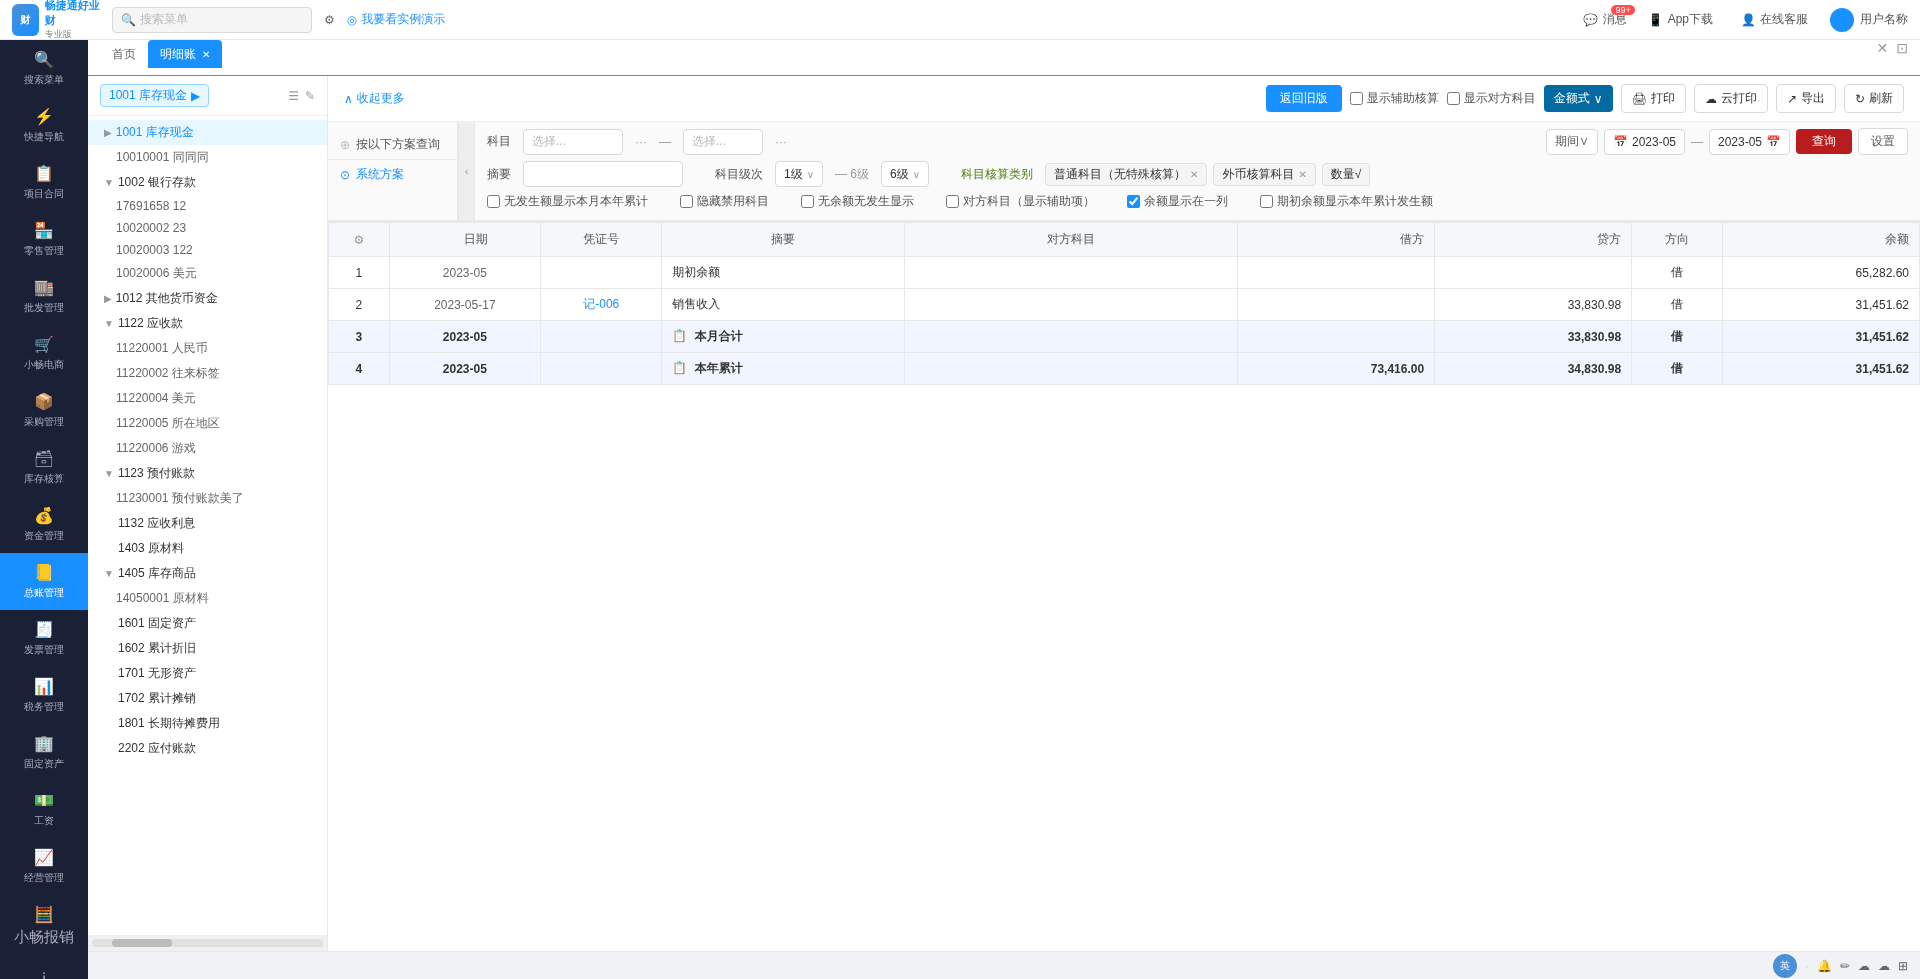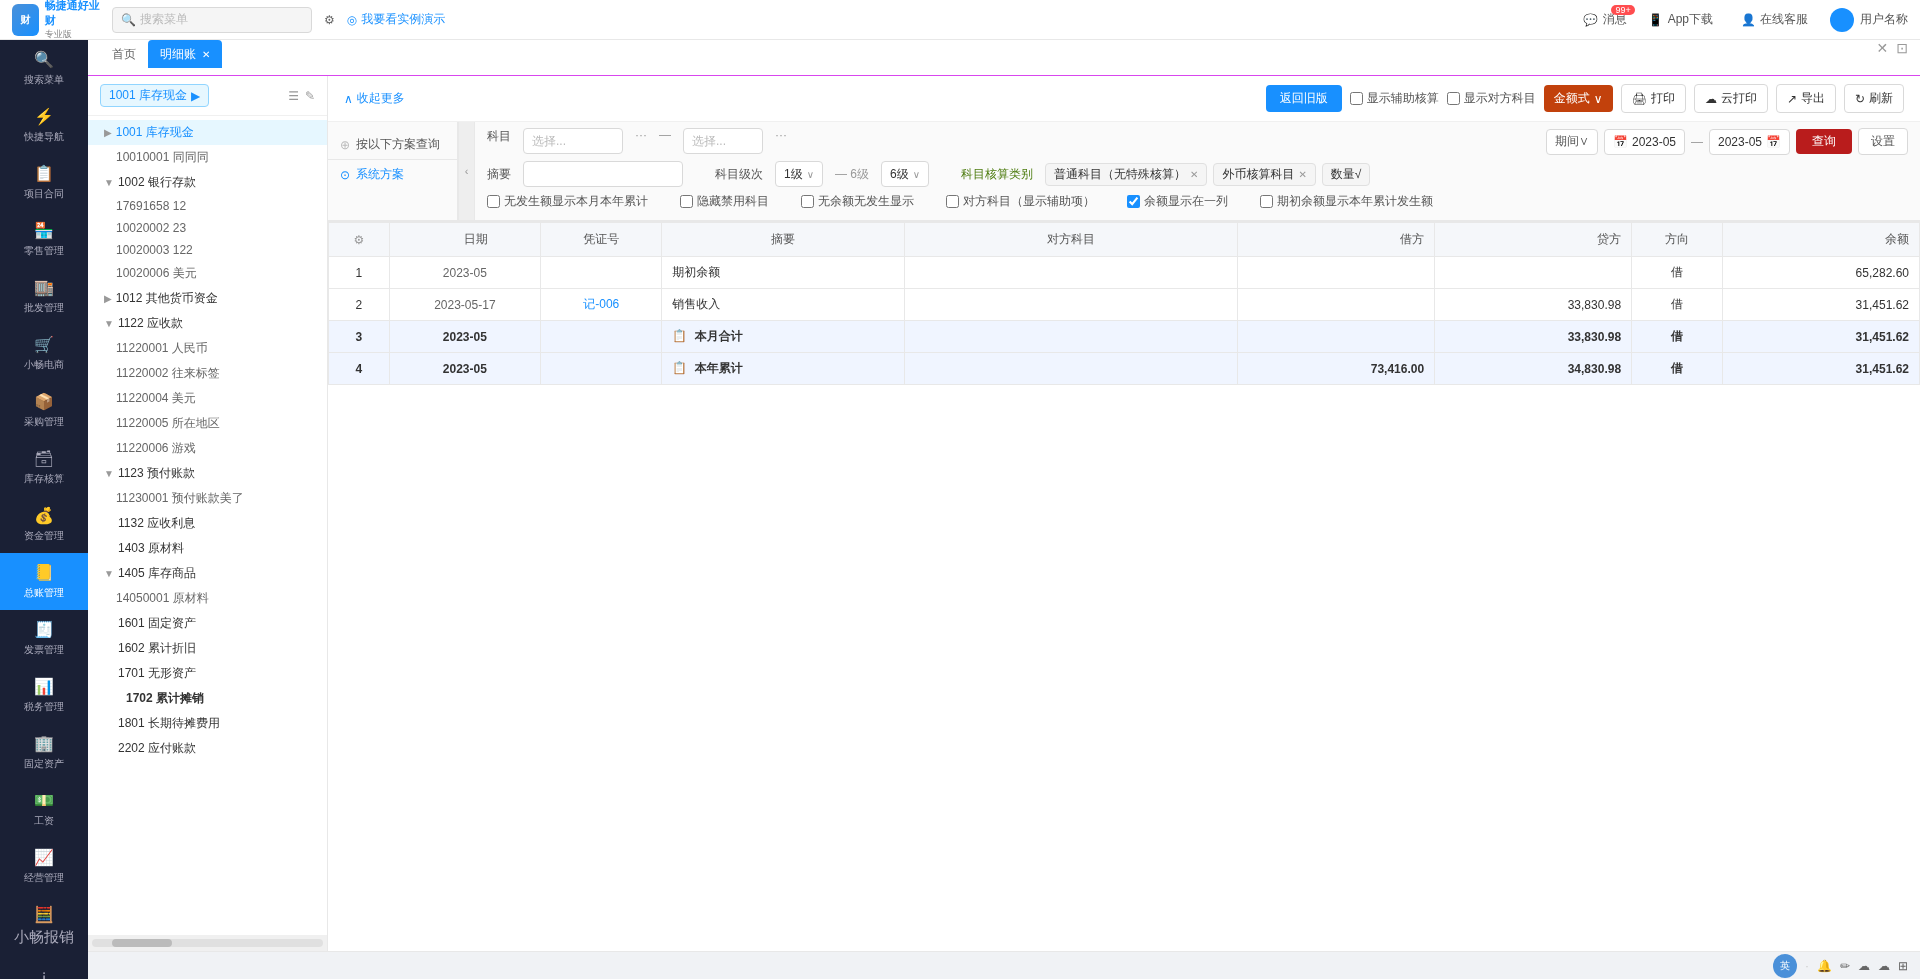--- a/index.html
+++ b/index.html
@@ -46,21 +46,21 @@
     .tree-item.selected { background: #e6f7ff; color: #1890ff; }
     .tree-item.level2 { padding-left: 28px; color: #666; }
     .tree-toggle { margin-right: 4px; color: #999; font-size: 10px; }
 
     
     .right-panel { flex: 1; display: flex; flex-direction: column; overflow: hidden; }
     .btn-expand { display: flex; align-items: center; gap: 4px; border: none; background: none; cursor: pointer; color: #1890ff; font-size: 12px; }
     .btn-primary { background: #1890ff; color: white; border: none; border-radius: 4px; padding: 5px 14px; cursor: pointer; font-size: 12px; }
     .btn-secondary { background: white; color: #333; border: 1px solid #d9d9d9; border-radius: 4px; padding: 5px 10px; cursor: pointer; font-size: 12px; display: flex; align-items: center; gap: 4px; }
     .checkbox-item { display: flex; align-items: center; gap: 4px; font-size: 12px; color: #555; }
-    .btn-dropdown { background: #c2410c; color: white; border: none; border-radius: 4px; padding: 5px 10px; cursor: pointer; font-size: 12px; display: flex; align-items: center; gap: 4px; }
+    .btn-dropdown { background: #0369a1; color: white; border: none; border-radius: 4px; padding: 5px 10px; cursor: pointer; font-size: 12px; display: flex; align-items: center; gap: 4px; }
     .query-btn { background: #b91c1c; color: white; border: none; border-radius: 4px; padding: 4px 16px; cursor: pointer; font-size: 12px; }
     .setting-btn { background: white; color: #555; border: 1px solid #d9d9d9; border-radius: 4px; padding: 4px 12px; cursor: pointer; font-size: 12px; }
     .tag-item { display: flex; align-items: center; gap: 4px; background: #f5f5f5; border: 1px solid #e0e0e0; border-radius: 4px; padding: 2px 8px; font-size: 12px; }
     .tag-close { cursor: pointer; color: #999; font-size: 10px; }
     .checkbox-small { display: flex; align-items: center; gap: 4px; font-size: 12px; color: #555; }
     .checkbox-small input { accent-color: #1890ff; }
 
     
     .table-wrapper { flex: 1; overflow: auto; background: #fff; }
     table { width: 100%; border-collapse: collapse; }
@@ -316,21 +316,21 @@
           <div class="tree-item">
             <span style="margin-left:14px;">1601 固定资产</span>
           </div>
           <div class="tree-item">
             <span style="margin-left:14px;">1602 累计折旧</span>
           </div>
           <div class="tree-item">
             <span style="margin-left:14px;">1701 无形资产</span>
           </div>
           <div class="tree-item">
-            <span style="margin-left:22px;font-weight:bold;">1702 累计摊销</span>
+            <span style="margin-left:14px;">1702 累计摊销</span>
           </div>
           <div class="tree-item">
             <span style="margin-left:14px;">1801 长期待摊费用</span>
           </div>
           <div class="tree-item">
             <span style="margin-left:14px;">2202 应付账款</span>
           </div>
         </div>
         <div class="tree-scroll-area">
           <div class="tree-scroll-track">
@@ -402,21 +402,21 @@
             </div>
 
             <div style="width:1px;background:#e8e8e8;flex-shrink:0;"></div>
 
             <div style="width:16px;background:#eee;display:flex;align-items:center;justify-content:center;cursor:pointer;border-right:1px solid #e8e8e8;flex-shrink:0;">
               <span style="color:#999;font-size:11px;">‹</span>
             </div>
 
             <div style="flex:1;padding:6px 12px;">
 
-              <div style="display:flex;align-items:flex-start;gap:12px;margin-bottom:6px;">
+              <div style="display:flex;align-items:center;gap:12px;margin-bottom:6px;">
                 <span style="font-size:12px;color:#555;white-space:nowrap;">科目</span>
                 <div style="border:1px solid #d9d9d9;border-radius:4px;padding:2px 8px;min-width:100px;height:26px;display:flex;align-items:center;color:#bbb;font-size:12px;cursor:pointer;background:#fff;">
                   <span>选择...</span>
                 </div>
                 <span style="color:#999;">···</span>
                 <span style="color:#999;">—</span>
                 <div style="border:1px solid #d9d9d9;border-radius:4px;padding:2px 8px;min-width:80px;height:26px;display:flex;align-items:center;color:#bbb;font-size:12px;cursor:pointer;background:#fff;">
                   <span>选择...</span>
                 </div>
                 <span style="color:#999;">···</span>

